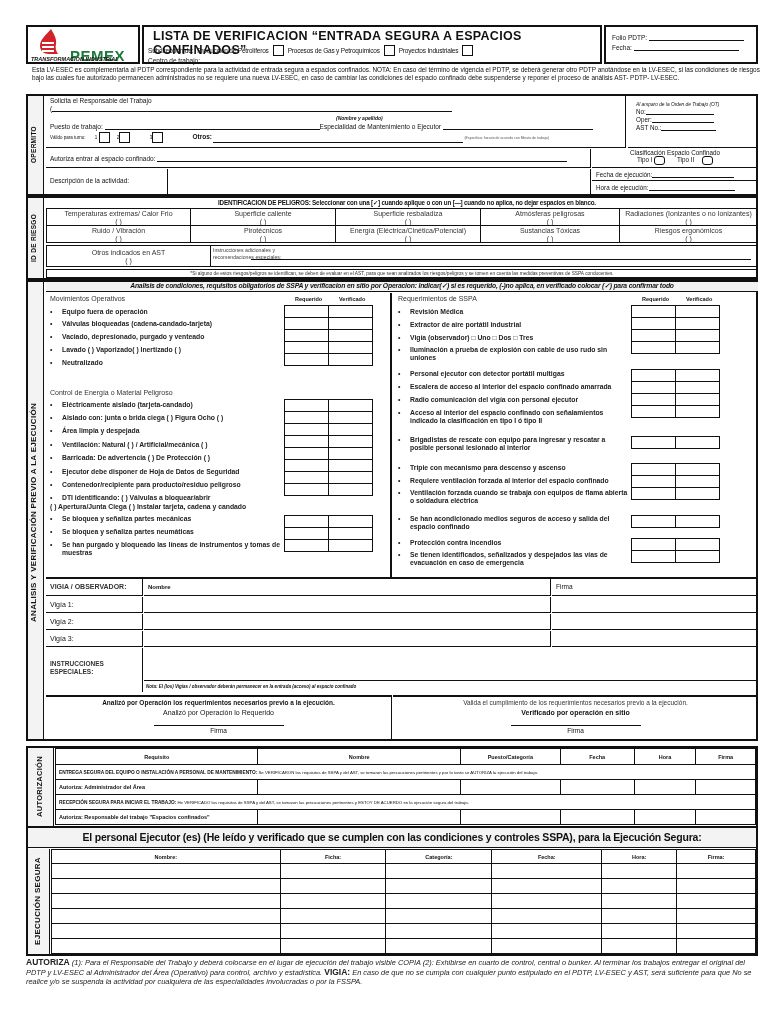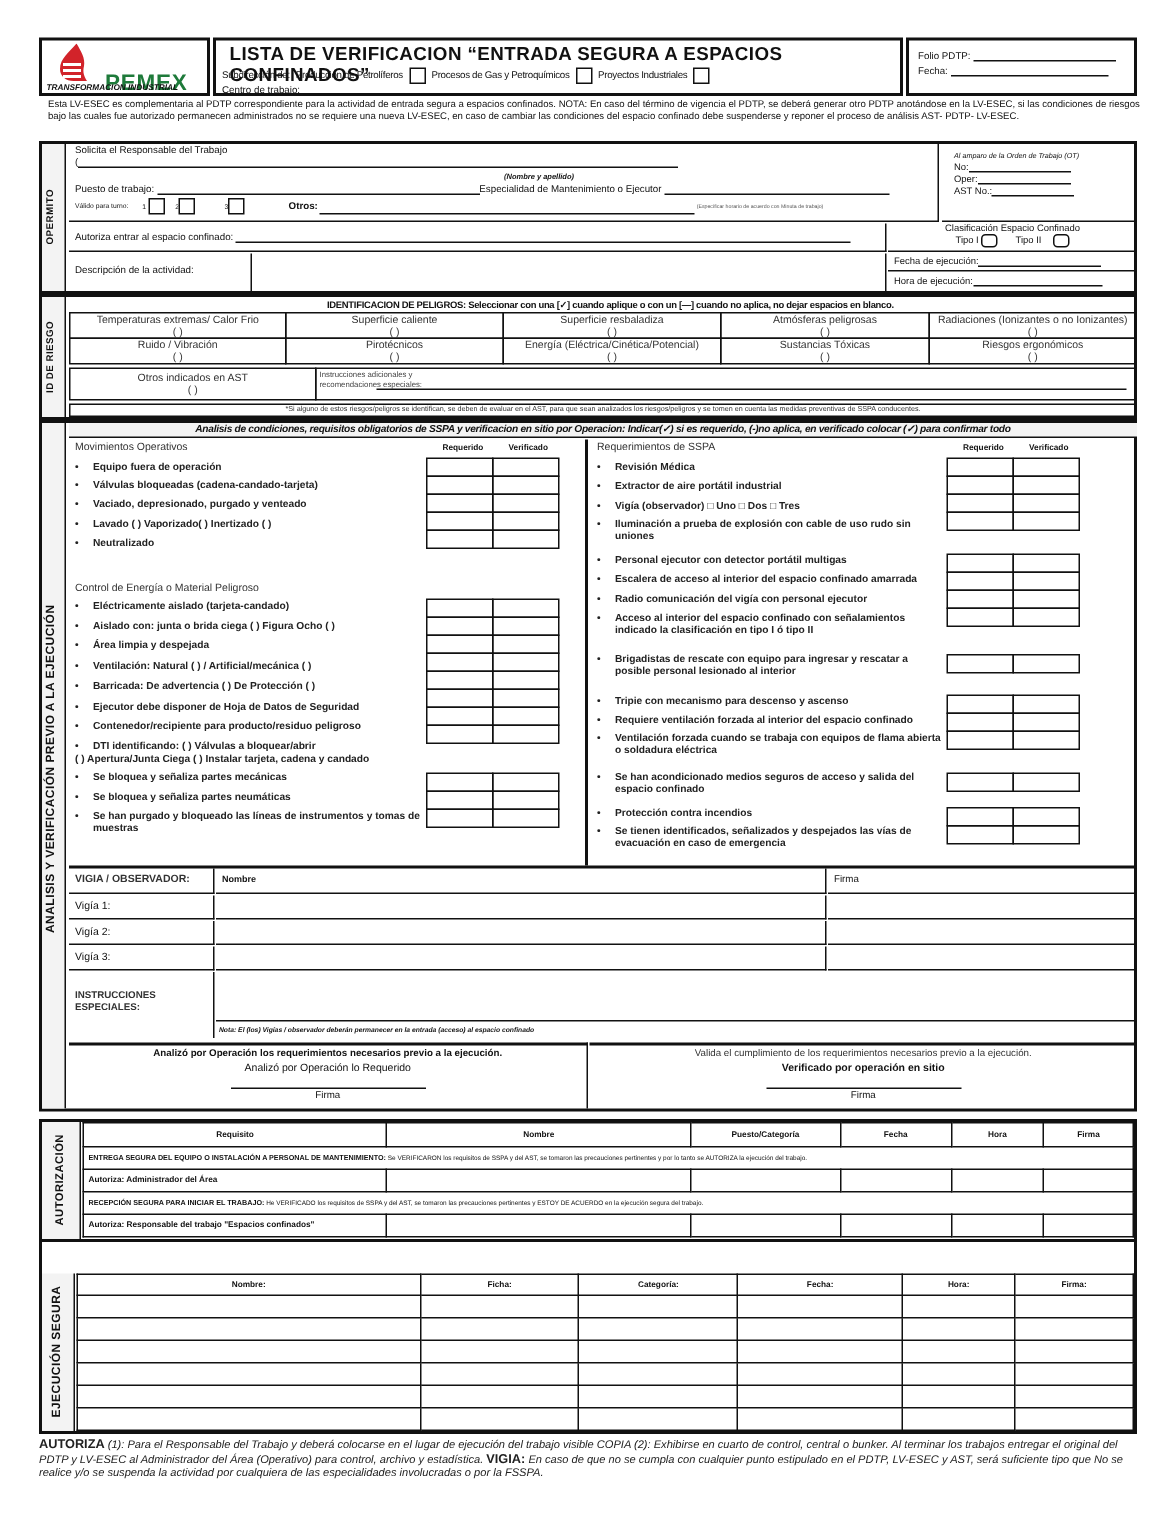--- a/index.html
+++ b/index.html
@@ -512,20 +512,21 @@
       <td></td>
       <td></td>
       <td></td>
       <td></td>
     </tr>
   </tbody>
     </table>
 </div>
 
 <div class="abs b2" style="left:26px;top:826px;width:732px;height:130px;">
+  <div class="abs" style="left:0;top:0;width:728px;height:20px;background:#f3f3f3;border-bottom:1px solid #111;text-align:center;font-size:10.5px;font-weight:bold;padding-top:3px;letter-spacing:-0.2px;">El personal Ejecutor (es) (He leído y verificado que se cumplen con las condiciones y controles SSPA), para la Ejecución Segura:</div>
   <div class="sidecol" style="left:0;top:21px;width:22px;height:105px;">
     <div class="vlabel" style="left:5px;top:0;height:105px;font-size:8px;">EJECUCIÓN SEGURA</div>
   </div>
   <table class="gridtable abs" style="left:23px;top:21px;width:705px;">
     <tbody>
         <tr style="height:14px;">
       <th style="width:229px;">Nombre:</th>
       <th style="width:106px;">Ficha:</th>
       <th style="width:106px;">Categoría:</th>
       <th style="width:110px;">Fecha:</th>
@@ -581,14 +582,14 @@
           <td></td>
         </tr>
   </tbody>
     </table>
 </div>
 
 <div class="abs footer-text" style="left:26px;top:958px;width:736px;">
   <b>AUTORIZA</b>
   <span>(1): Para el Responsable del Trabajo y deberá colocarse en el lugar de ejecución del trabajo visible COPIA (2): Exhibirse en cuarto de control, central o bunker. Al terminar los trabajos entregar el original del PDTP y LV-ESEC al Administrador del Área (Operativo) para control, archivo y estadística.</span>
   <b>VIGIA:</b>
-  <span>En caso de que no se cumpla con cualquier punto estipulado en el PDTP, LV-ESEC y AST, será suficiente tipo que No se realice y/o se suspenda la actividad por cualquiera de las especialidades involucradas o por la FSSPA.</span>
+  <span>En caso de que no se cumpla con cualquier punto estipulado en el PDTP, LV-ESEC y AST, será suficiente para que No se realice y/o se suspenda la actividad por cualquiera de las especialidades involucradas o por la FSSPA.</span>
 </div>
 
 </body></html>

